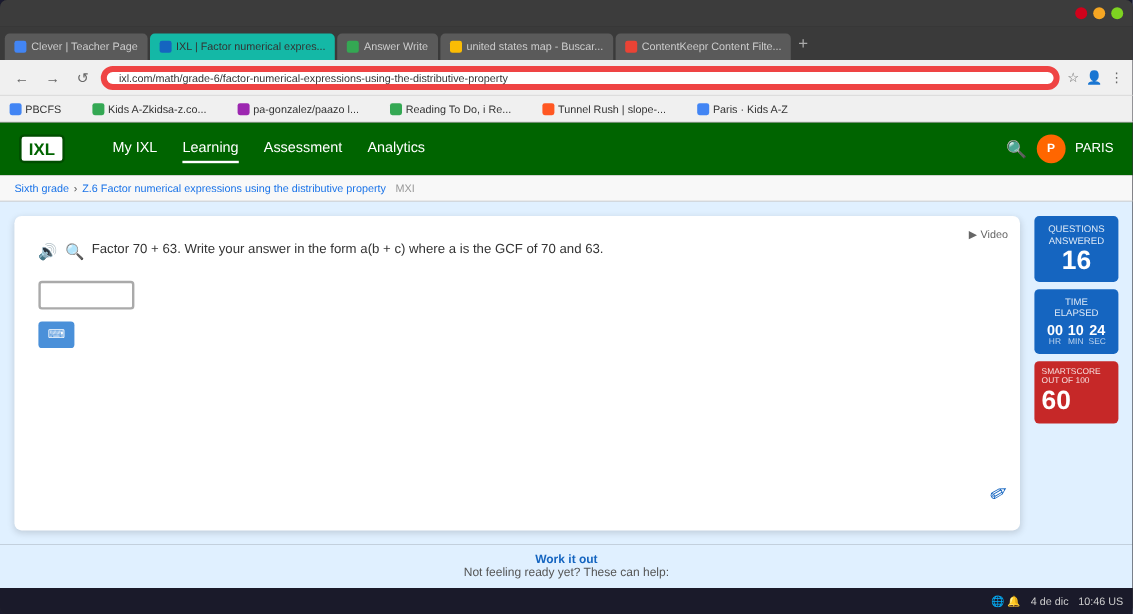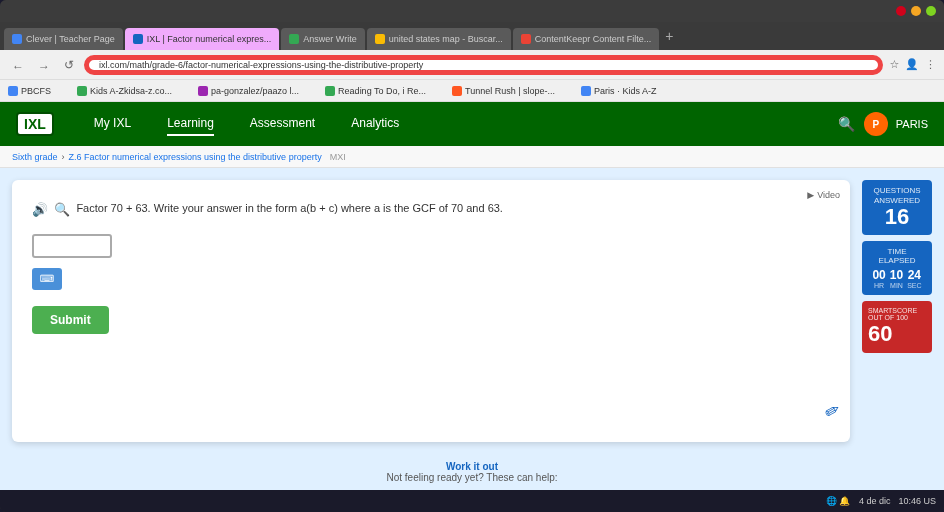--- a/index.html
+++ b/index.html
@@ -58,21 +58,21 @@
       display: flex;
       align-items: center;
       font-size: 9px;
       color: #ccc;
       max-width: 160px;
       white-space: nowrap;
       overflow: hidden;
       text-overflow: ellipsis;
     }
     .tab.active {
-      background: #f0abfc;
+      background: #14b8a6;
       color: #333;
     }
     .tab-favicon {
       width: 10px; height: 10px;
       border-radius: 2px;
       margin-right: 4px;
       flex-shrink: 0;
     }
 
     
@@ -158,21 +158,21 @@
       background: white;
       border-radius: 4px;
       padding: 2px 6px;
       font-weight: bold;
       font-size: 14px;
       color: #006400;
       border: 2px solid #004d00;
     }
     .ixl-nav {
       display: flex;
-      gap: 36px;
+      gap: 21px;
       margin-left: 20px;
     }
     .ixl-nav-item {
       color: white;
       font-size: 12px;
       cursor: pointer;
       padding: 4px 0;
     }
     .ixl-nav-item.active {
       border-bottom: 2px solid white;
@@ -534,21 +534,20 @@
           <span style="font-size:13px;color:#888;cursor:pointer;">🔍</span>
           <span>Factor 70 + 63. Write your answer in the form a(b + c) where a is the GCF of 70 and 63.</span>
         </div>
 
         <input type="text" class="answer-input" style="">
 
         <div class="keyboard-btn">
           <span class="keyboard-icon">⌨</span>
         </div>
 
-        <button class="submit-btn">Submit</button>
 
         <span class="pencil-icon">✏</span>
       </div>
 
       <div class="stats-panel">
 
         <div class="stat-card">
           <div class="stat-label">Questions answered</div>
           <div class="stat-value">16</div>
         </div>

